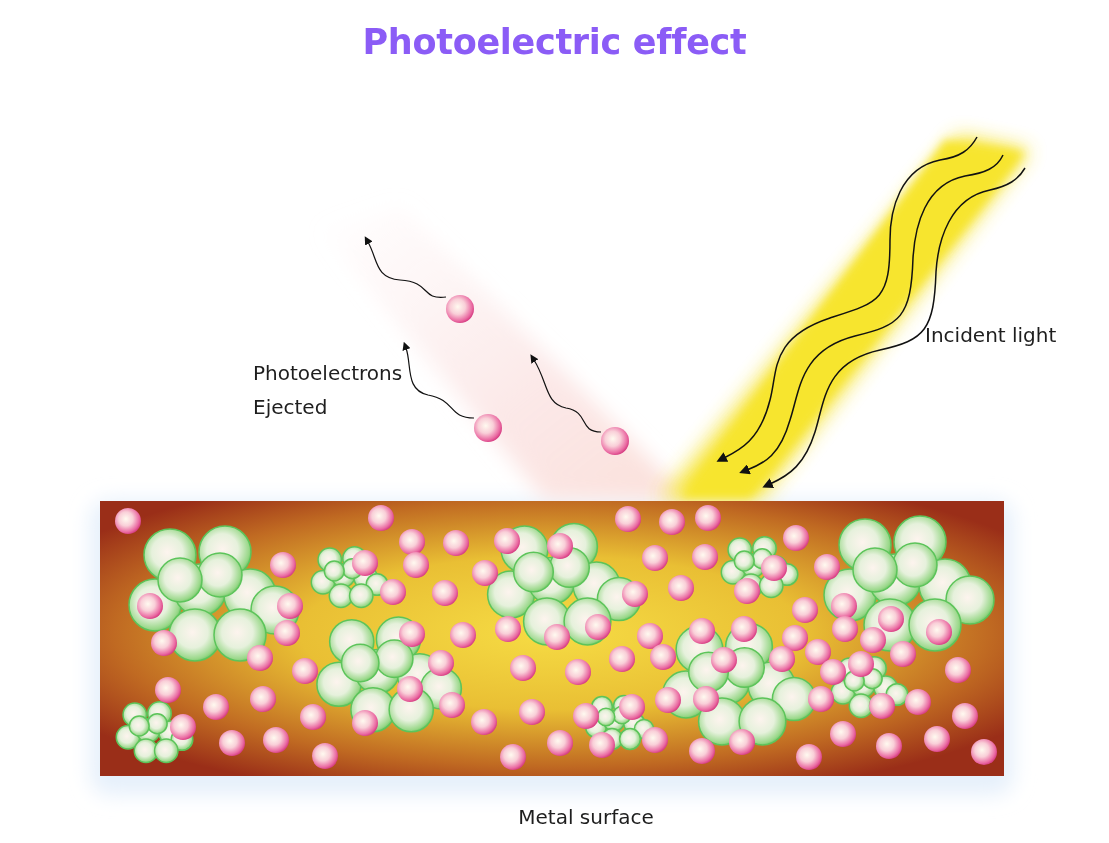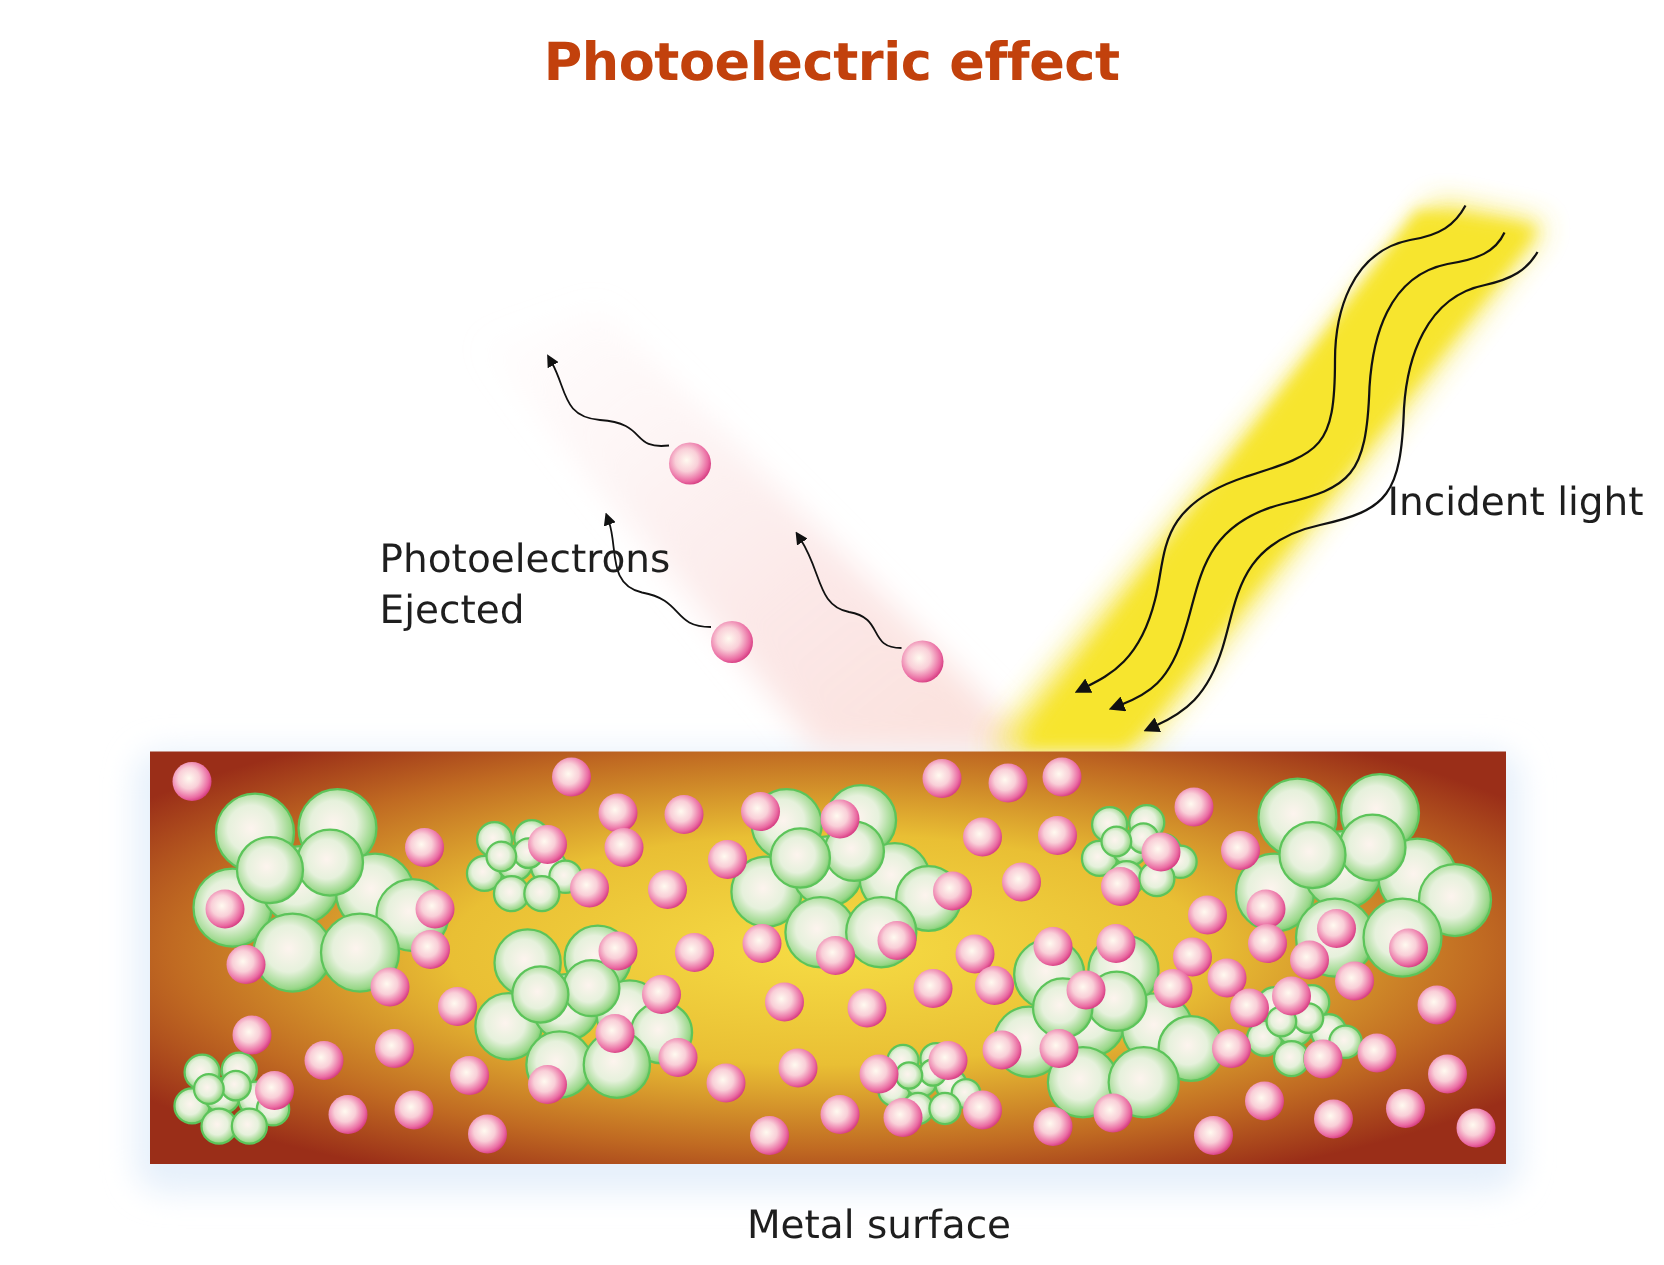--- a/index.html
+++ b/index.html
@@ -1,18 +1,18 @@
 <!DOCTYPE html>
 <html><head>
 <meta charset="utf-8">
 <style>
   html, body { margin: 0; padding: 0; background: #ffffff; }
   body { width: 1109px; height: 843px; position: relative; overflow: hidden; font-family: "DejaVu Sans", sans-serif; }
-  .title { position: absolute; left: 0; width: 1109px; top: 22px; text-align: center; font-family: "DejaVu Sans", sans-serif; font-weight: bold; font-size: 35px; color: #c2410c; letter-spacing: -0.3px; }
-  .label { position: absolute; font-family: "DejaVu Sans", sans-serif; font-size: 26px; color: #1e1e1e; line-height: 34px; }
+  .title { position: absolute; left: 0; width: 1109px; top: 22px; text-align: center; font-family: "DejaVu Sans", sans-serif; font-weight: bold; font-size: 35px; color: #8b5cf6; letter-spacing: -0.3px; }
+  .label { position: absolute; font-family: "DejaVu Sans", sans-serif; font-size: 20px; color: #1e1e1e; line-height: 34px; }
   #lbl-ejected { left: 253px; top: 356px; }
   #lbl-incident { left: 925px; top: 318px; }
   #lbl-metal { left: 0; width: 1172px; top: 800px; text-align: center; }
   svg#diagram { position: absolute; left: 0; top: 0; }
 </style>
 </head>
 <body>
 
 <div class="title">Photoelectric effect</div>
 

